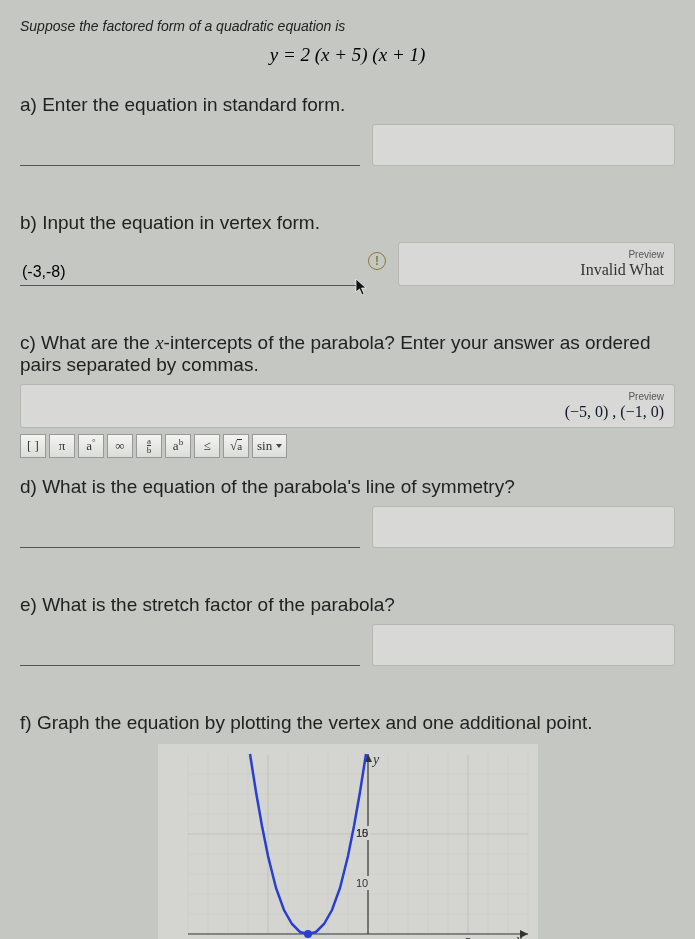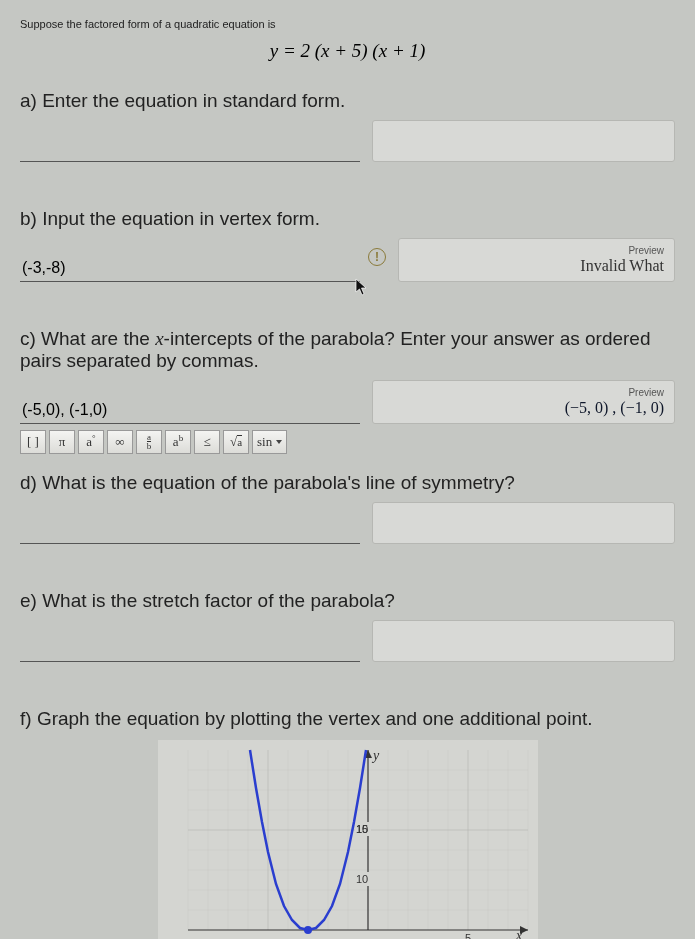--- a/index.html
+++ b/index.html
@@ -6,21 +6,21 @@
   body {
     font-family: Arial, Helvetica, sans-serif;
     background: #c5c7c3;
     width: 695px;
     height: 939px;
     padding: 18px 20px;
     color: #222;
     position: relative;
     overflow: hidden;
   }
-  .intro { font-size: 11px; margin-bottom: 3px; }
+  .intro { font-size: 14px; margin-bottom: 3px; font-style: italic; }
   .equation {
     font-family: "Times New Roman", serif;
     font-style: italic;
     font-size: 19px;
     text-align: center;
     margin: 10px 0 28px 0;
     color: #000000;
   }
   .question {
     font-size: 19px;
@@ -159,21 +159,20 @@
 <svg class="cursor" viewBox="0 0 14 18">
   <path d="M1 1 L1 14 L4.5 11 L7 17 L9 16 L6.5 10 L11 10 Z" fill="#111" stroke="#fff" stroke-width="0.7"></path>
 </svg>
 
 <div class="section-gap"></div>
 
 <div class="question">
   <span>c) What are the </span><span class="italic-x">x</span><span>-intercepts of the parabola? Enter your answer as ordered pairs separated by commas.</span>
 </div>
 <div class="row">
-  <input type="text" class="answer-input" value="(-5,0), (-1,0)" style="">
   <div class="preview-box">
     <div class="preview-label">Preview</div>
     <div class="preview-value">(−5, 0) , (−1, 0)</div>
   </div>
 </div>
 
 <div class="toolbar">
   <div class="tbtn">[ ]</div>
   <div class="tbtn">π</div>
   <div class="tbtn">

